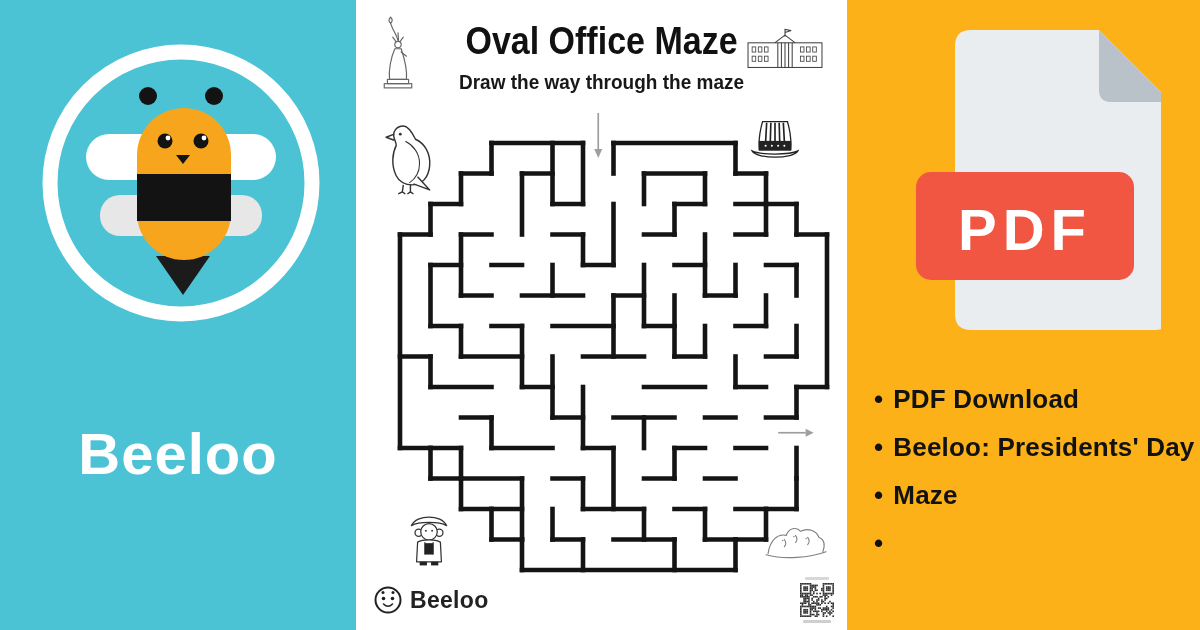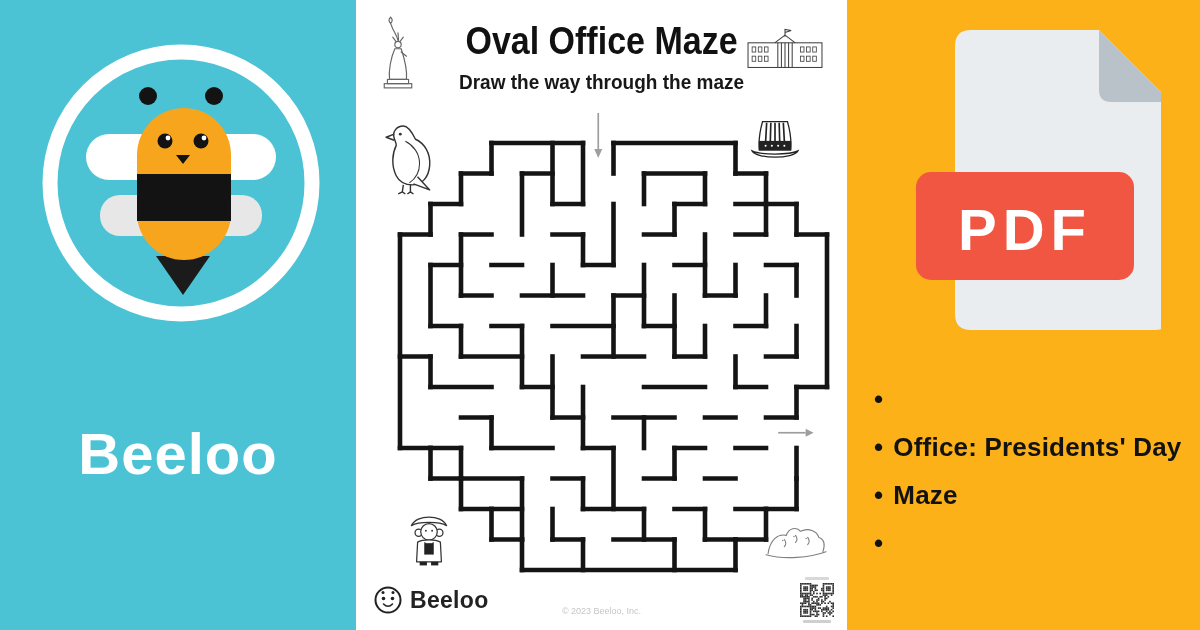--- a/index.html
+++ b/index.html
@@ -284,21 +284,20 @@
       <svg width="30" height="30" viewBox="0 0 30 30">
         <circle cx="15" cy="15" r="12.5" fill="none" stroke="#222" stroke-width="2"></circle>
         <circle cx="10" cy="7.5" r="1.5" fill="#222"></circle>
         <circle cx="20" cy="7.5" r="1.5" fill="#222"></circle>
         <circle cx="10.5" cy="13.5" r="1.8" fill="#222"></circle>
         <circle cx="19.5" cy="13.5" r="1.8" fill="#222"></circle>
         <path d="M10.5,19 q4.5,4.5 9,0" fill="none" stroke="#222" stroke-width="1.6" stroke-linecap="round"></path>
       </svg>
       <span class="footer-brand">Beeloo</span>
     </div>
-    <div class="copyright">© 2023 Beeloo, Inc.</div>
     <svg id="qr-svg" width="34" height="34" viewBox="0 0 34 34">
         <rect x="0" y="0" width="1.619047619047619" height="1.619047619047619" fill="#2f2f2f"></rect>
         <rect x="1.619047619047619" y="0" width="1.619047619047619" height="1.619047619047619" fill="#2f2f2f"></rect>
         <rect x="3.238095238095238" y="0" width="1.619047619047619" height="1.619047619047619" fill="#2f2f2f"></rect>
         <rect x="4.857142857142858" y="0" width="1.619047619047619" height="1.619047619047619" fill="#2f2f2f"></rect>
         <rect x="6.476190476190476" y="0" width="1.619047619047619" height="1.619047619047619" fill="#2f2f2f"></rect>
         <rect x="8.095238095238095" y="0" width="1.619047619047619" height="1.619047619047619" fill="#2f2f2f"></rect>
         <rect x="9.714285714285715" y="0" width="1.619047619047619" height="1.619047619047619" fill="#2f2f2f"></rect>
         <rect x="22.666666666666668" y="0" width="1.619047619047619" height="1.619047619047619" fill="#2f2f2f"></rect>
         <rect x="24.285714285714285" y="0" width="1.619047619047619" height="1.619047619047619" fill="#2f2f2f"></rect>
@@ -538,24 +537,25 @@
     <svg class="pdf-svg" width="276" height="316" viewBox="0 0 276 316">
       <path d="M100,8 H228 L300,80 V292 q0,16 -16,16 H100 q-16,0 -16,-16 V24 q0,-16 16,-16 Z" transform="translate(-14,0)" fill="#EAEDEF"></path>
       <path d="M228,8 L300,80 H240 q-12,0 -12,-12 Z" transform="translate(-14,0)" fill="#B9C2C9"></path>
       <rect x="45" y="150" width="218" height="108" rx="15" fill="#F15642" transform="translate(-14,0)"></rect>
       <text x="140" y="228" text-anchor="middle" font-family="Liberation Sans, sans-serif" font-size="58" font-weight="bold" letter-spacing="6" fill="#ffffff">PDF</text>
     </svg>
 
     <ul class="bullets">
       <li>
         <span class="dot">•</span>
+        <span>PDF Download</span>
       </li>
       <li>
         <span class="dot">•</span>
-        <span>Office: Presidents' Day</span>
+        <span>Beeloo: Presidents' Day</span>
       </li>
       <li>
         <span class="dot">•</span>
         <span>Maze</span>
       </li>
       <li>
         <span class="dot">•</span>
       </li>
     </ul>
   </aside>

